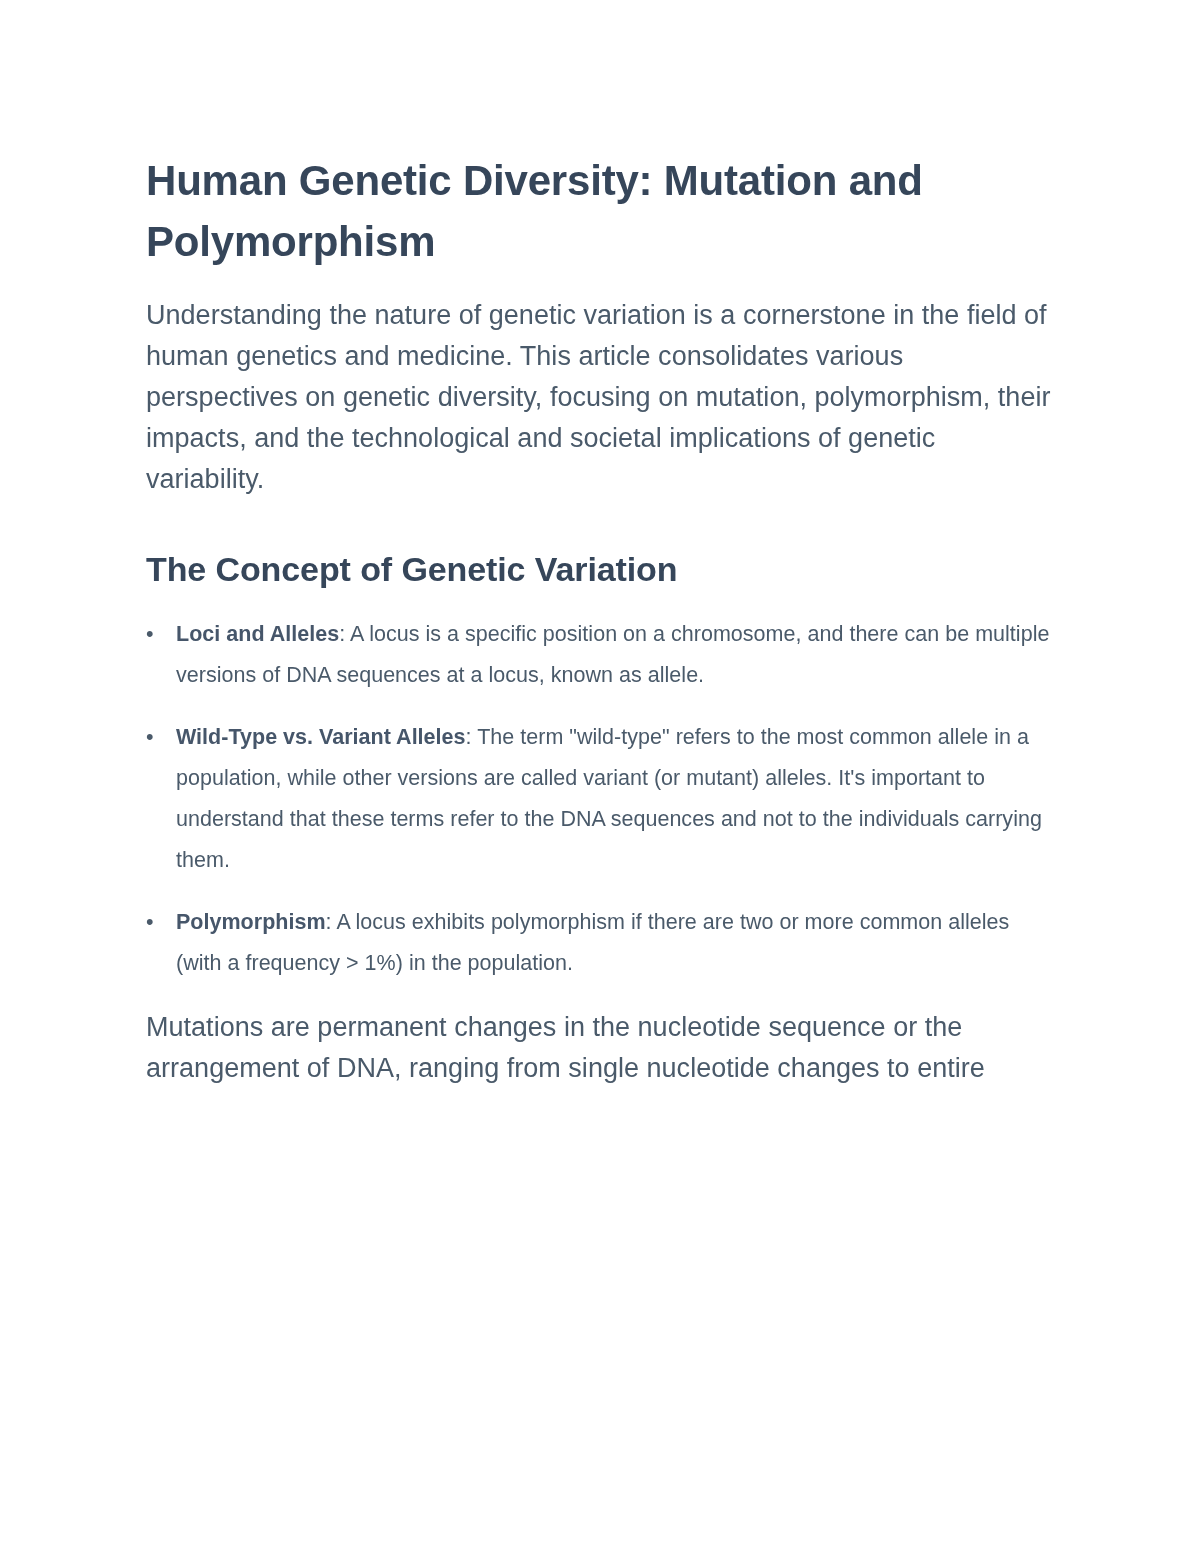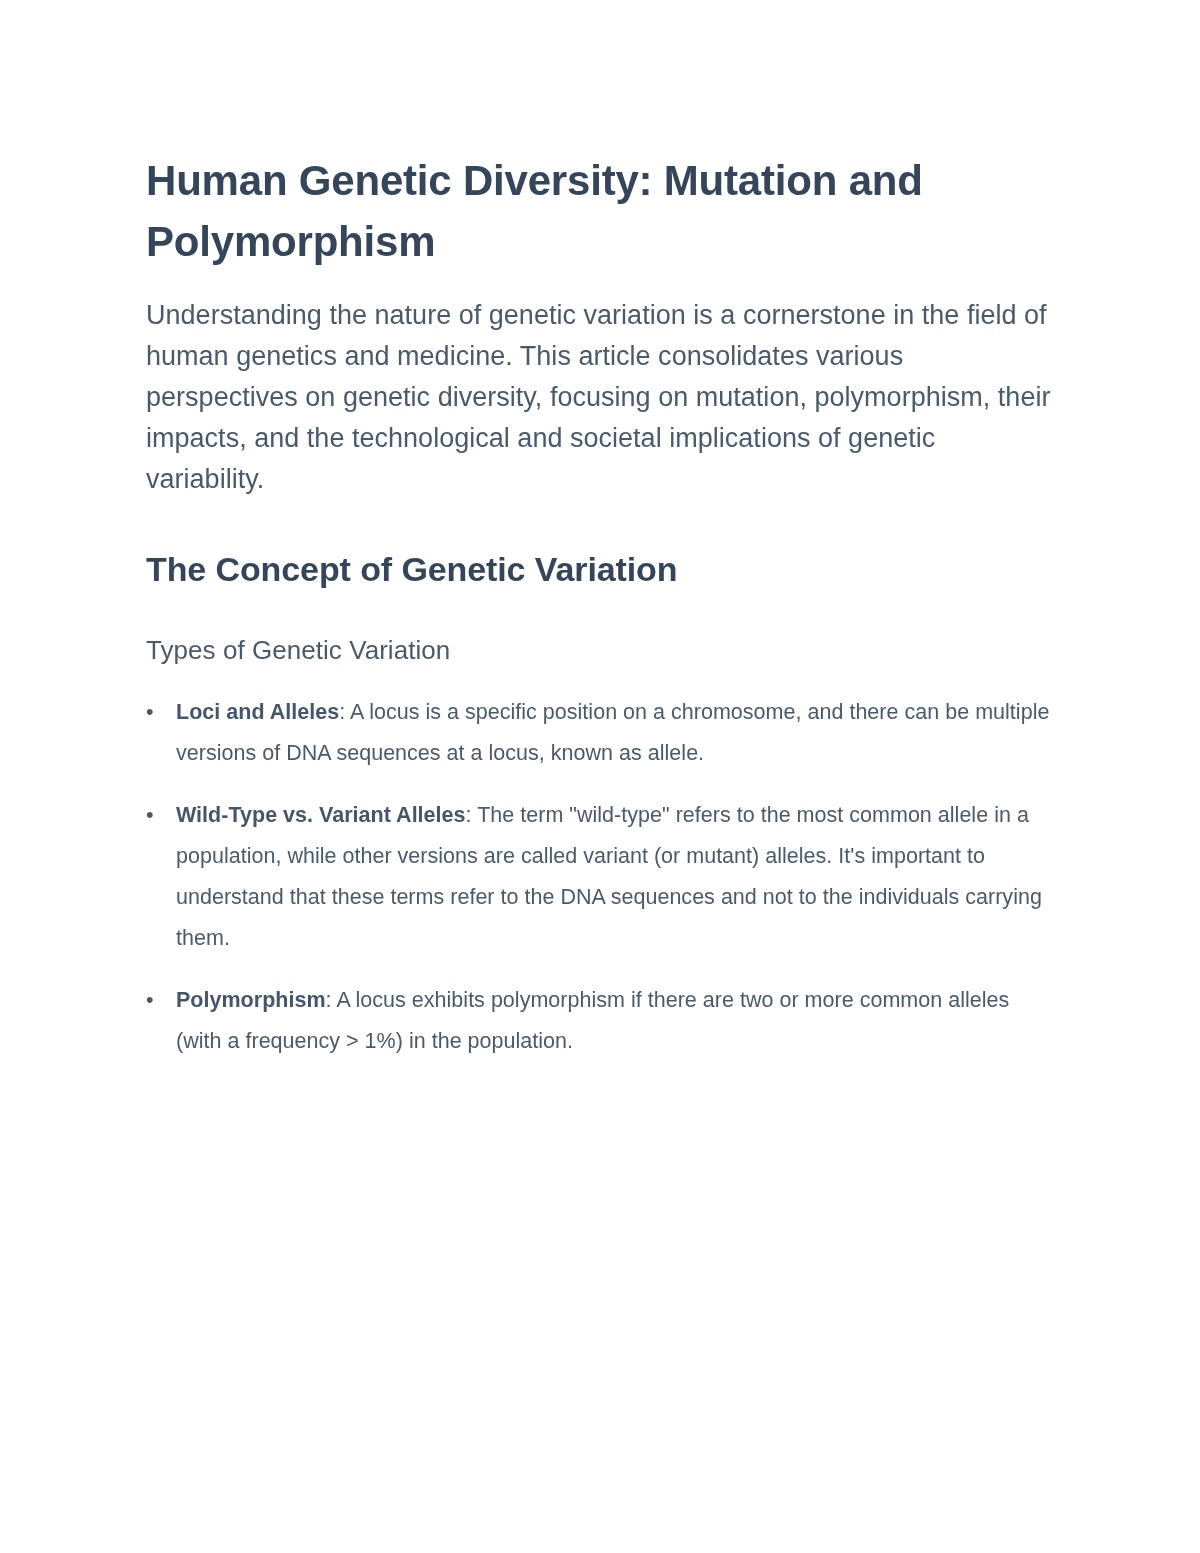--- a/index.html
+++ b/index.html
@@ -102,33 +102,33 @@
 <div class="page">
   <div class="content">
 
     <h1 class="doc-title">Human Genetic Diversity: Mutation and Polymorphism</h1>
 
     <p class="body-text">Understanding the nature of genetic variation is a cornerstone in the field of human genetics and medicine. This article consolidates various perspectives on genetic diversity, focusing on mutation, polymorphism, their impacts, and the technological and societal implications of genetic variability.</p>
 
     <h2 class="section-title">The Concept of Genetic Variation</h2>
 
 
-    <h3 class="sub-title">Types of Genetic Variation</h3>
 
     <ul class="bullet-list">
       <li>
         <span class="marker">•</span>
         <span class="lead">Loci and Alleles</span><span>: A locus is a specific position on a chromosome, and there can be multiple versions of DNA sequences at a locus, known as allele.</span>
       </li>
       <li>
         <span class="marker">•</span>
         <span class="lead">Wild-Type vs. Variant Alleles</span><span>: The term "wild-type" refers to the most common allele in a population, while other versions are called variant (or mutant) alleles. It's important to understand that these terms refer to the DNA sequences and not to the individuals carrying them.</span>
       </li>
       <li>
         <span class="marker">•</span>
         <span class="lead">Polymorphism</span><span>: A locus exhibits polymorphism if there are two or more common alleles (with a frequency &gt; 1%) in the population.</span>
       </li>
     </ul>
 
 
+    <p class="body-text clipped">Mutations are permanent changes in the nucleotide sequence or the arrangement of DNA, ranging from single nucleotide changes to entire</p>
 
   </div>
 </div>
 
 </body></html>

